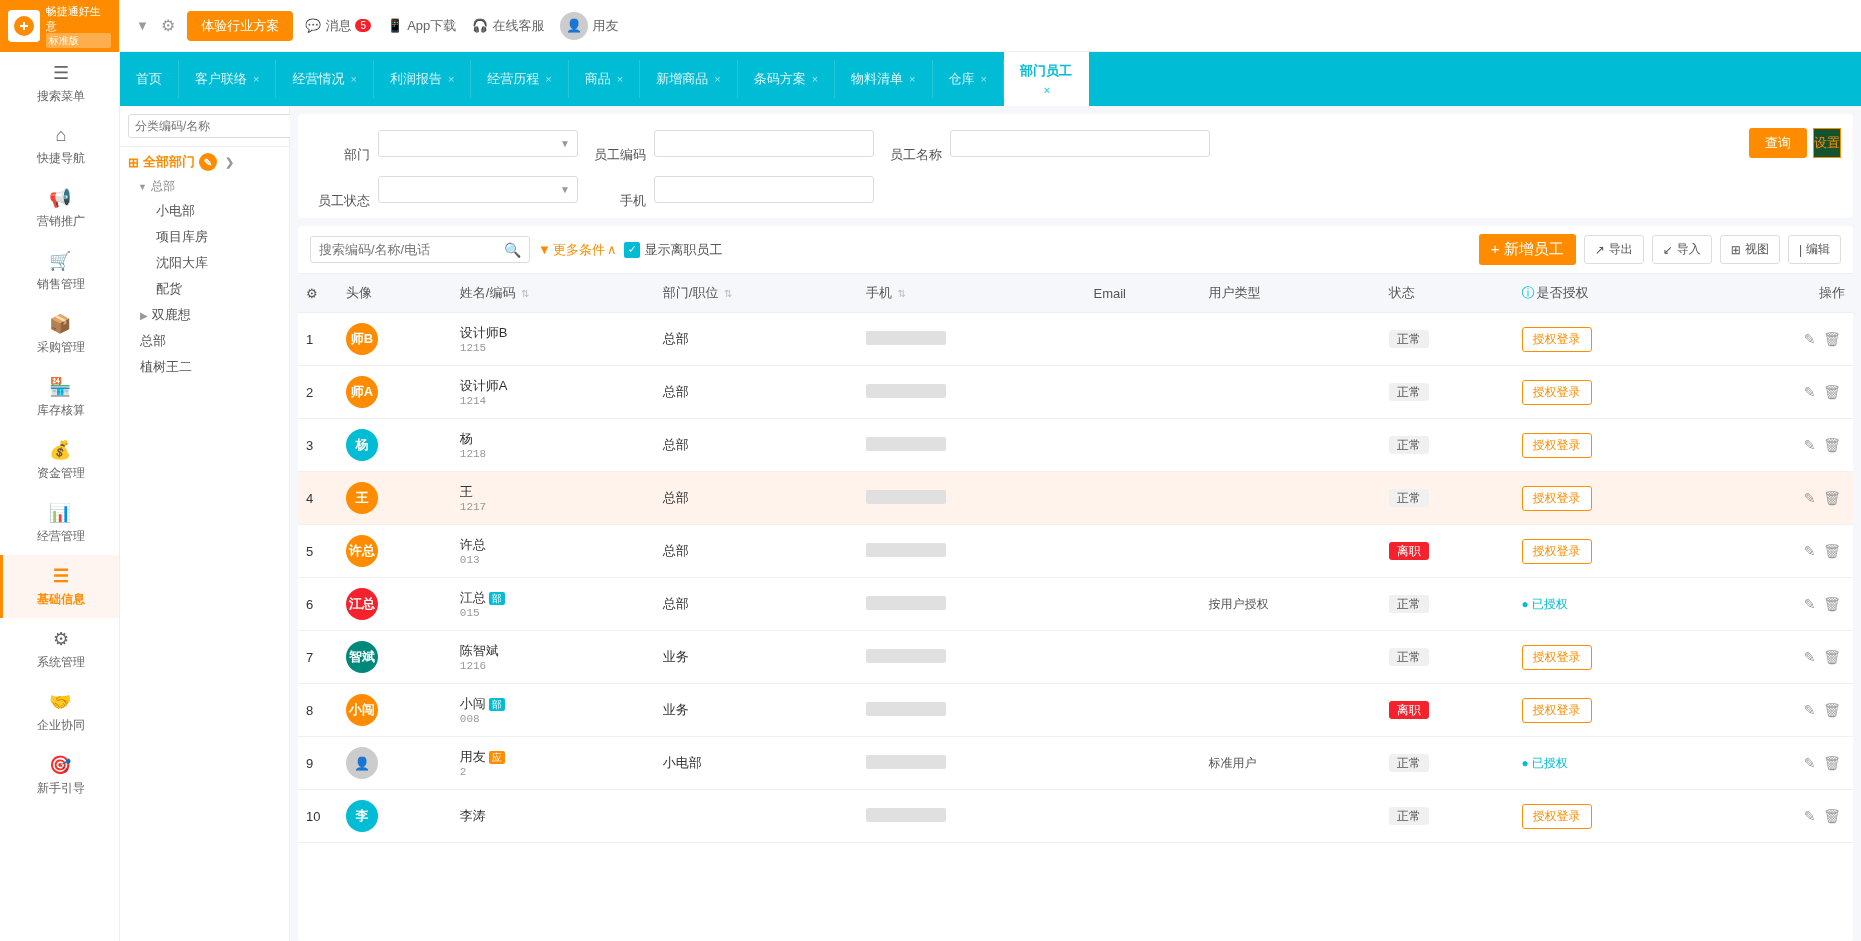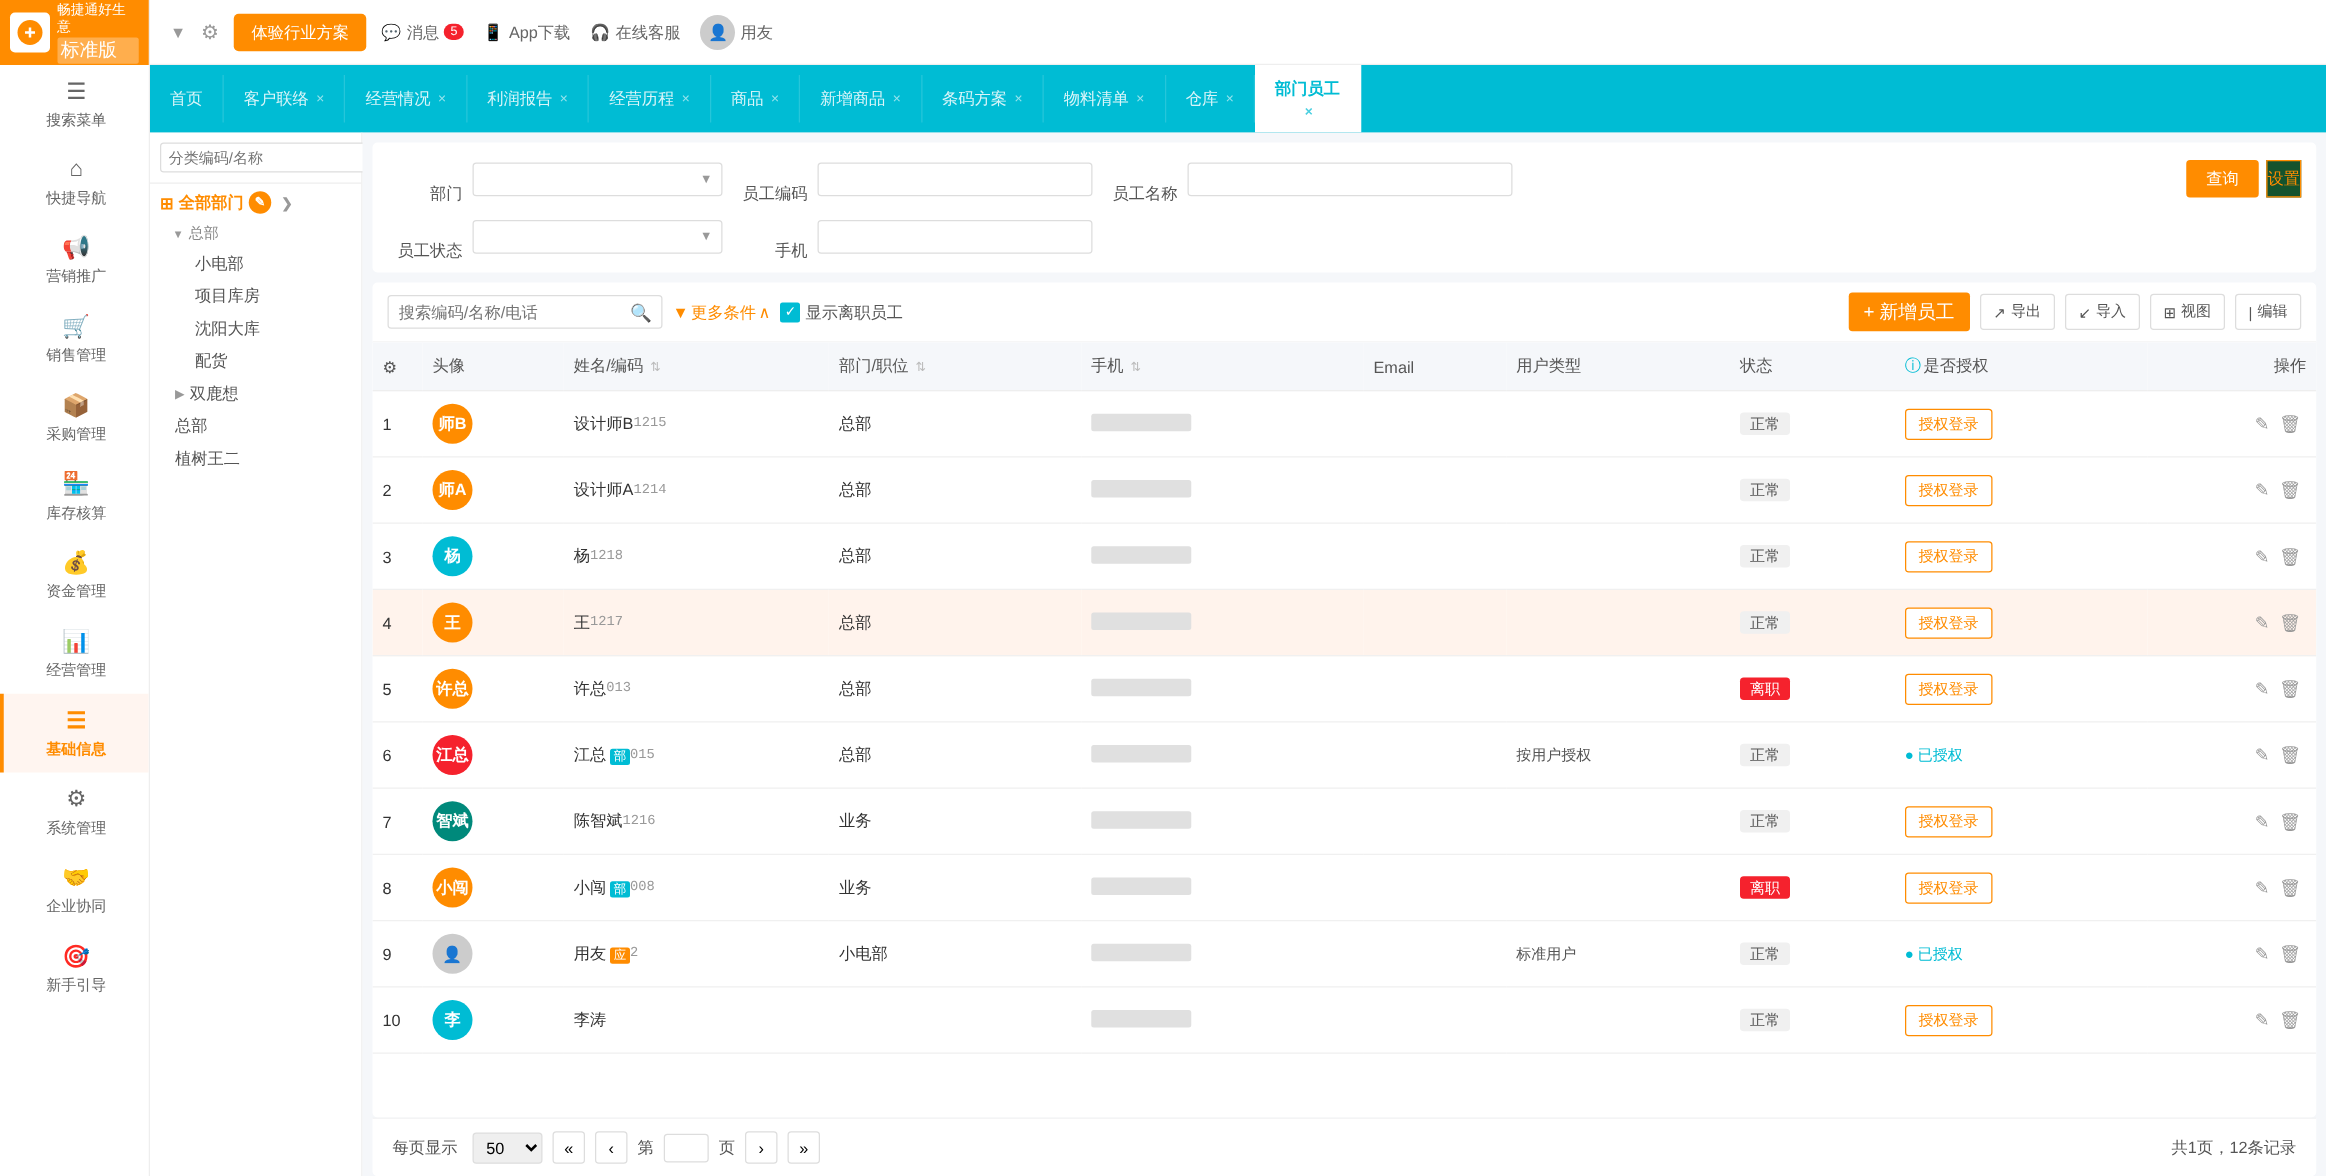--- a/index.html
+++ b/index.html
@@ -4,21 +4,21 @@
   <style>
     * { box-sizing: border-box; margin: 0; padding: 0; }
     body { font-family: "Microsoft YaHei", "PingFang SC", Arial, sans-serif; font-size: 13px; background: #f5f5f5; color: #333; display: flex; height: 941px; overflow: hidden; }
 
     
     .sidebar { width: 120px; background: #fff; border-right: 1px solid #eee; display: flex; flex-direction: column; flex-shrink: 0; }
     .sidebar-logo { background: #ff8c00; padding: 10px 8px; display: flex; align-items: center; gap: 6px; color: #fff; font-size: 12px; height: 52px; }
     .sidebar-logo-icon { width: 32px; height: 32px; background: #fff; border-radius: 4px; display: flex; align-items: center; justify-content: center; }
     .sidebar-logo-icon svg { width: 24px; height: 24px; }
     .sidebar-logo-text { font-size: 11px; line-height: 1.3; }
-    .sidebar-logo-badge { font-size: 15px; background: rgba(255,255,255,0.3); border-radius: 2px; padding: 1px 3px; }
+    .sidebar-logo-badge { font-size: 10px; background: rgba(255,255,255,0.3); border-radius: 2px; padding: 1px 3px; }
     .sidebar-nav { flex: 1; overflow-y: auto; }
     .sidebar-item { display: flex; flex-direction: column; align-items: center; padding: 10px 4px; cursor: pointer; color: #666; font-size: 12px; gap: 4px; border-left: 3px solid transparent; }
     .sidebar-item.active { background: #fff5f0; color: #ff8c00; border-left-color: #ff8c00; font-weight: bold; }
     .sidebar-item-icon { font-size: 18px; }
     .sidebar-item-label { text-align: center; }
 
     
     .main { flex: 1; display: flex; flex-direction: column; overflow: hidden; }
 
     
@@ -88,21 +88,21 @@
     tr.highlighted td { background: #fff3ec; }
     .avatar { width: 32px; height: 32px; border-radius: 50%; display: flex; align-items: center; justify-content: center; color: #fff; font-size: 13px; font-weight: bold; }
     .status-normal { color: #555; background: #f0f0f0; border-radius: 3px; padding: 2px 8px; font-size: 12px; }
     .status-resigned { color: #fff; background: #f5222d; border-radius: 3px; padding: 2px 8px; font-size: 12px; }
     .btn-auth { border: 1px solid #ff8c00; color: #ff8c00; background: #fff; border-radius: 3px; padding: 3px 10px; font-size: 12px; cursor: pointer; }
     .auth-granted { color: #00bcd4; font-size: 12px; display: flex; align-items: center; gap: 3px; }
     .auth-granted::before { content: '●'; color: #00bcd4; }
     .user-type { font-size: 12px; color: #555; }
     .op-btn { color: #999; cursor: pointer; font-size: 14px; margin-right: 4px; }
     .sort-icon { font-size: 10px; color: #bbb; margin-left: 2px; }
-    .name-cell { display: flex; flex-direction: row; align-items: center; }
+    .name-cell { display: flex; flex-direction: column; }
     .emp-name { font-size: 13px; }
     .emp-code { font-size: 11px; color: #999; font-family: Liberation Mono, monospace; }
     .phone-blur { background: #e0e0e0; border-radius: 2px; height: 14px; width: 80px; display: inline-block; }
     .dept-badge { background: #00bcd4; color: #fff; border-radius: 2px; font-size: 10px; padding: 1px 3px; margin-left: 3px; }
 
     
     .pagination { background: #fff; padding: 10px 16px; display: flex; align-items: center; gap: 8px; font-size: 13px; color: #555; border-top: 1px solid #eee; flex-shrink: 0; margin: 0 8px; border-radius: 0 0 4px 4px; }
     .page-size-label { margin-right: 4px; }
     .page-size-select { border: 1px solid #ddd; border-radius: 3px; padding: 3px 6px; font-size: 13px; }
     .page-btn { width: 26px; height: 26px; border: 1px solid #ddd; border-radius: 3px; background: #fff; cursor: pointer; display: flex; align-items: center; justify-content: center; font-size: 13px; }
@@ -585,31 +585,15 @@
     <td><button class="btn-auth">授权登录</button></td>
     <td style="text-align:right;">
       <span class="op-btn">✎</span>
       <span class="op-btn">🗑</span>
     </td>
   </tr>
             </tbody>
         </table>
       </div>
 
-      <div class="pagination">
-        <span class="page-size-label">每页显示</span>
-        <select class="page-size-select">
-          <option>50</option>
-          <option>100</option>
-          <option>200</option>
-        </select>
-        <button class="page-btn">«</button>
-        <button class="page-btn">‹</button>
-        <span>第</span>
-        <input type="text" class="page-input" style="">
-        <span>页</span>
-        <button class="page-btn">›</button>
-        <button class="page-btn">»</button>
-        <span class="page-info">共1页，12条记录</span>
-      </div>
     </div>
   </div>
 </div>
 
 </body></html>

